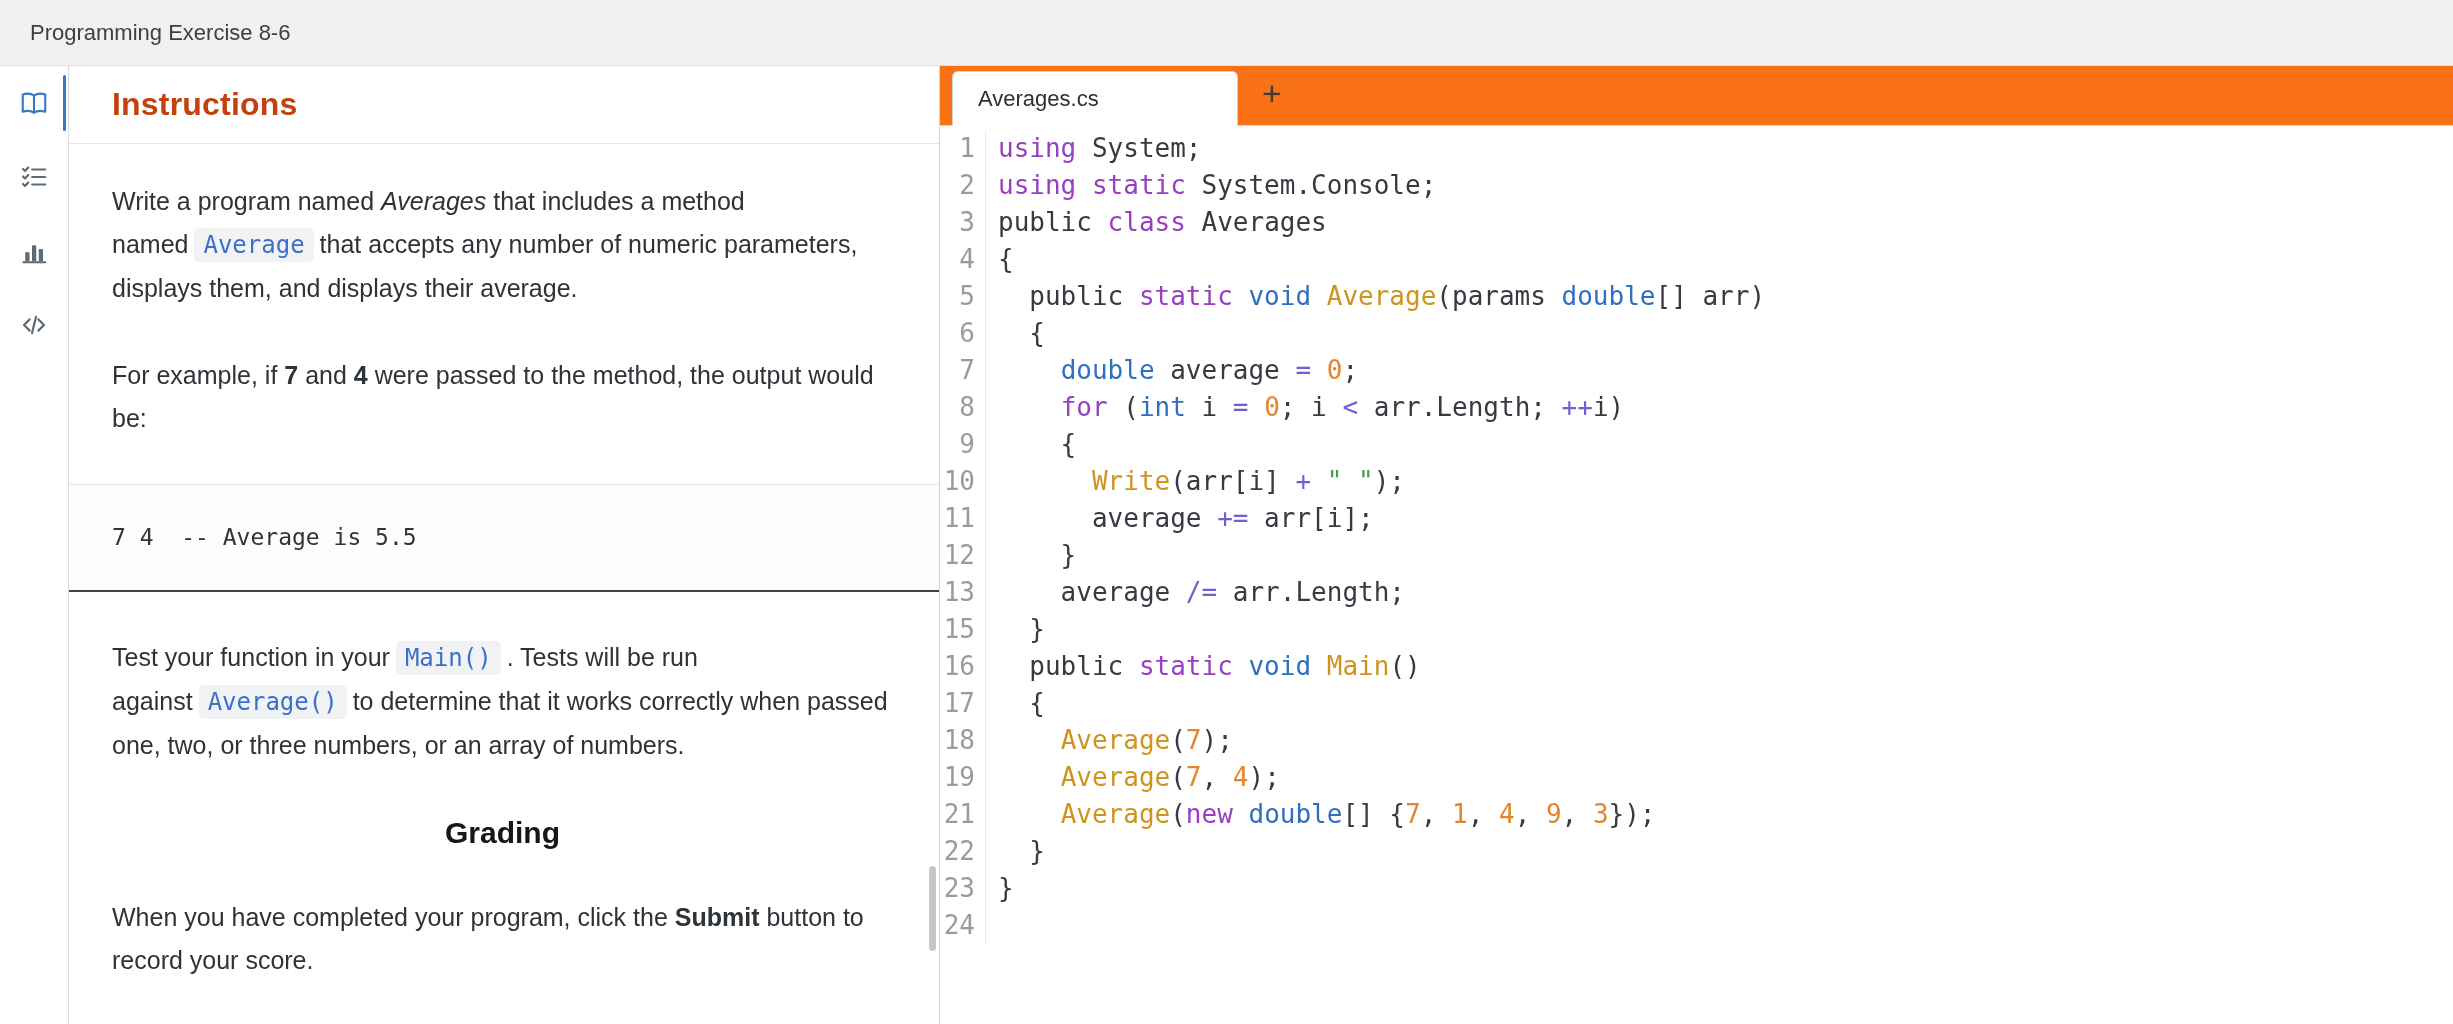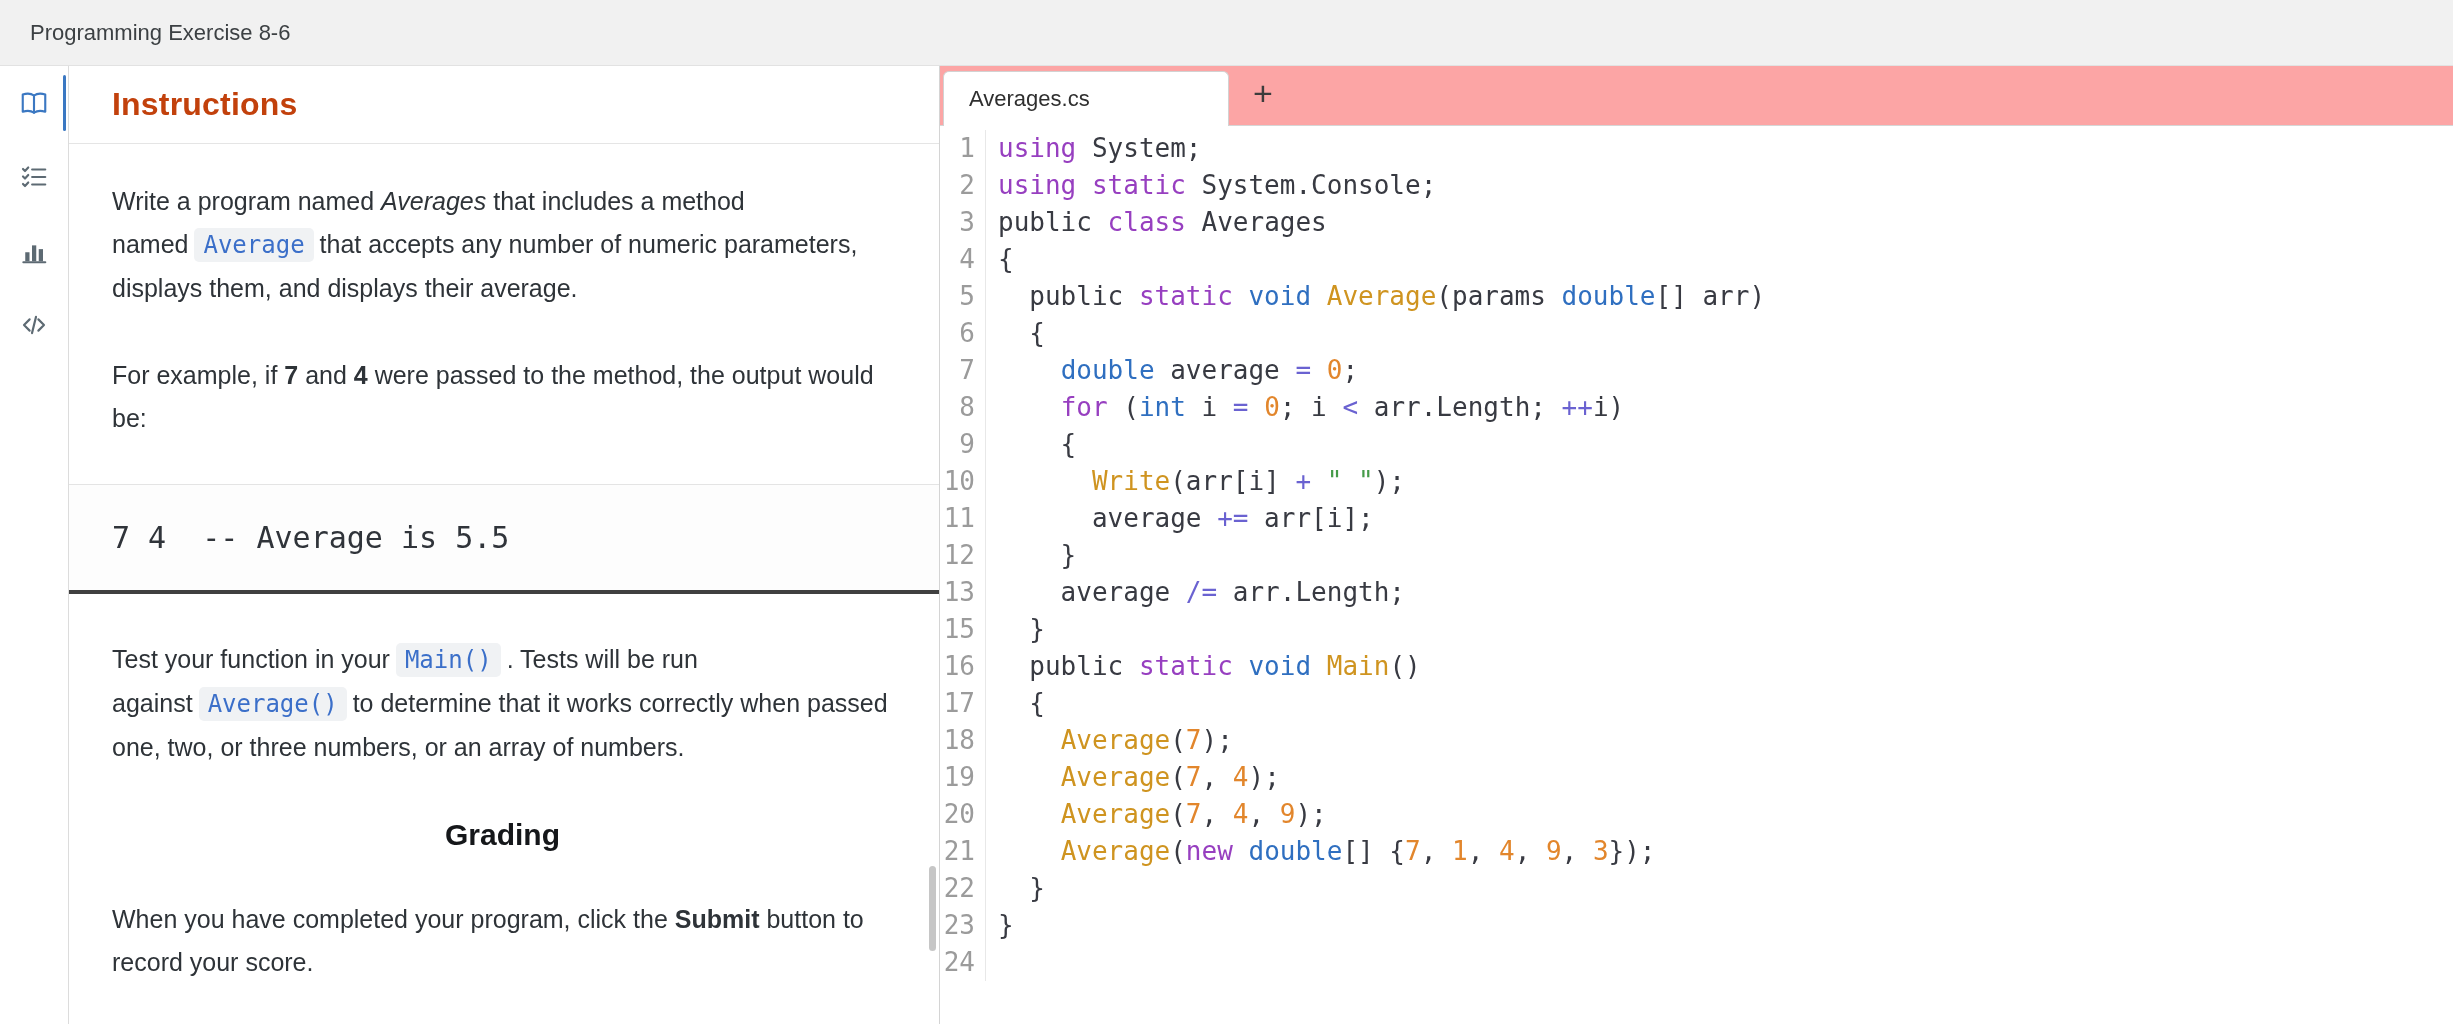--- a/index.html
+++ b/index.html
@@ -51,35 +51,35 @@
   .para { margin:0 0 44px; }
   .para .it { font-style:italic; }
   .para .bd { font-weight:700; }
   .chip {
     font-family:"DejaVu Sans Mono", monospace; font-size:24px;
     color:var(--chip_text,#3b6fc9); background:#f0f2f4;
     border-radius:5px; padding:3px 9px; margin:0 6px; white-space:nowrap;
   }
   .example {
     margin:0 -46px 44px -43px; padding:31px 0 31px 43px;
-    border-top:1px solid #e4e4e4; border-bottom:4px solid #404040;
-    font-family:"DejaVu Sans Mono", monospace; font-size:30px; color:#30343a;
+    border-top:1px solid #e4e4e4; border-bottom:2px solid #404040;
+    font-family:"DejaVu Sans Mono", monospace; font-size:23px; color:#30343a;
     white-space:pre; background:#fdfdfd;
   }
   .subhead { font-size:30px; font-weight:700; color:#15171a; margin:0 0 42px;text-align:center; }
   .scroll-thumb {
     position:absolute; right:3px; top:800px; width:7px; height:85px;
     background:#c6c6c6; border-radius:4px;
   }
 
   
   .editor { flex:1; min-width:0; display:flex; flex-direction:column; background:#fff; }
   .tabbar {
-    height:60px; background:#fca5a5; border-bottom:1px solid #d6d6d6;
-    display:flex; align-items:flex-end; padding-left:3px; flex:none;
+    height:60px; background:#f97316; border-bottom:1px solid #d6d6d6;
+    display:flex; align-items:flex-end; padding-left:12px; flex:none;
   }
   .tab {
     height:55px; min-width:286px; margin-bottom:-1px;
     background:#fff; border:1px solid #d2d2d2; border-bottom:none;
     border-radius:6px 6px 0 0; display:flex; align-items:center;
     padding-left:25px; font-size:22px; color:#2f2f2f; cursor:pointer; z-index:2;
   }
   .newtab {
     align-self:center; margin-left:24px; margin-top:-6px;
     font-size:34px; font-weight:300; color:#3c3c3c; cursor:pointer; line-height:1;
@@ -235,24 +235,20 @@
         </div>
         <div class="cl">
           <span class="ln">18</span>
           <span class="lt"><span class="tk-p">    </span><span class="tk-f">Average</span><span class="tk-p">(</span><span class="tk-n">7</span><span class="tk-p">);</span></span>
         </div>
         <div class="cl">
           <span class="ln">19</span>
           <span class="lt"><span class="tk-p">    </span><span class="tk-f">Average</span><span class="tk-p">(</span><span class="tk-n">7</span><span class="tk-p">, </span><span class="tk-n">4</span><span class="tk-p">);</span></span>
         </div>
         <div class="cl">
-          <span class="ln">20</span>
-          <span class="lt"><span class="tk-p">    </span><span class="tk-f">Average</span><span class="tk-p">(</span><span class="tk-n">7</span><span class="tk-p">, </span><span class="tk-n">4</span><span class="tk-p">, </span><span class="tk-n">9</span><span class="tk-p">);</span></span>
-        </div>
-        <div class="cl">
           <span class="ln">21</span>
           <span class="lt"><span class="tk-p">    </span><span class="tk-f">Average</span><span class="tk-p">(</span><span class="tk-k">new</span><span class="tk-p"> </span><span class="tk-t">double</span><span class="tk-p">[] {</span><span class="tk-n">7</span><span class="tk-p">, </span><span class="tk-n">1</span><span class="tk-p">, </span><span class="tk-n">4</span><span class="tk-p">, </span><span class="tk-n">9</span><span class="tk-p">, </span><span class="tk-n">3</span><span class="tk-p">});</span></span>
         </div>
         <div class="cl">
           <span class="ln">22</span>
           <span class="lt"><span class="tk-p">  }</span></span>
         </div>
         <div class="cl">
           <span class="ln">23</span>
           <span class="lt"><span class="tk-p">}</span></span>

